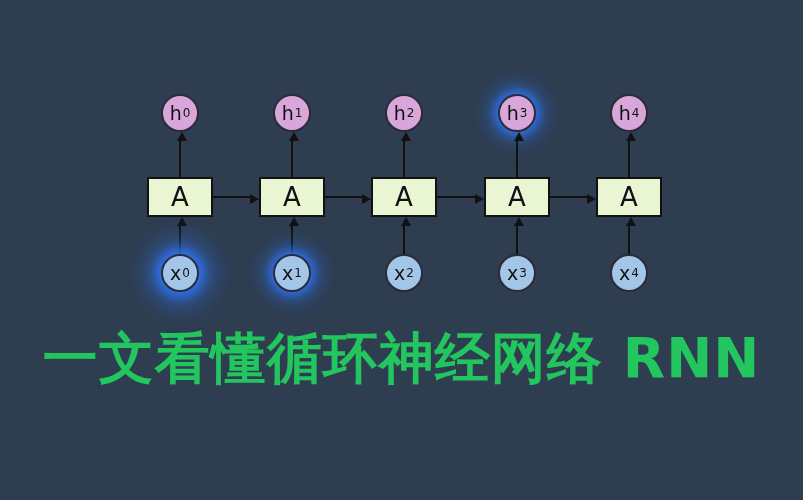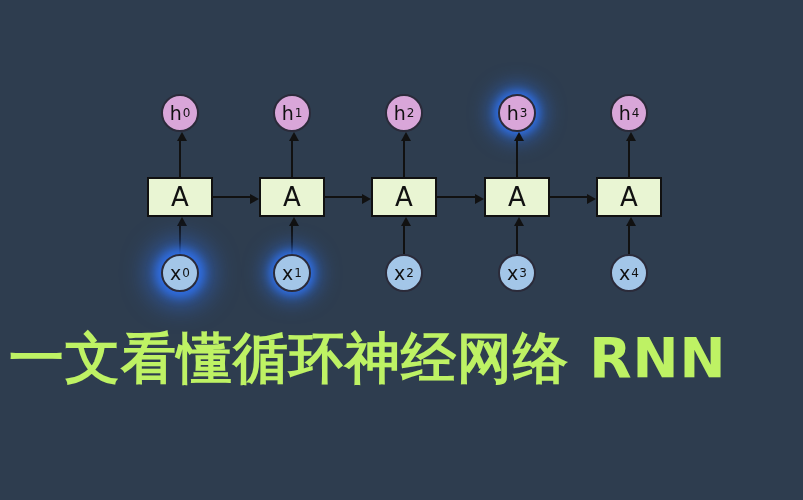--- a/index.html
+++ b/index.html
@@ -68,26 +68,26 @@
     right: -9px; top: -4px;
     border-top: 5px solid transparent;
     border-bottom: 5px solid transparent;
     border-left: 9px solid #111;
   }
 
   .title {
     position: absolute;
     top: 327px; left: 0;
     width: 100%;
-    color: #bef264;
+    text-align: center;
+    color: #22c55e;
     font-size: 55px;
     font-weight: 700;
     letter-spacing: 1px;
     line-height: 1.15;
-    padding-left: 9px;
   }
 </style>
 </head>
 <body>
 
 <div class="stage">
 
   <div class="node circle h-circle" style="left:161px; top:94px;">
     <span>h</span>
       <sub>0</sub>

